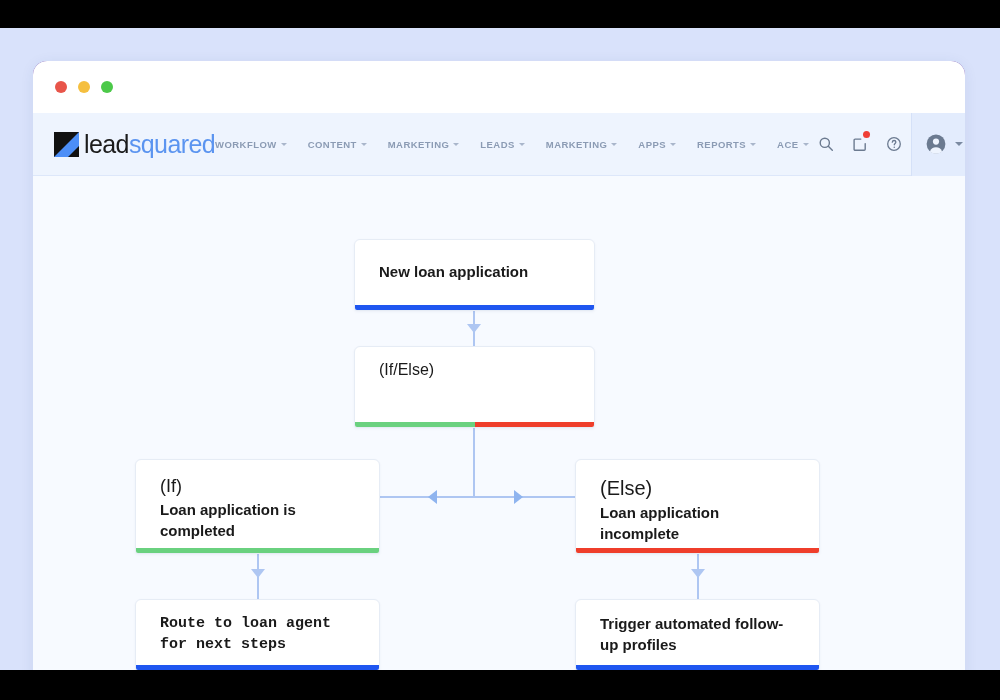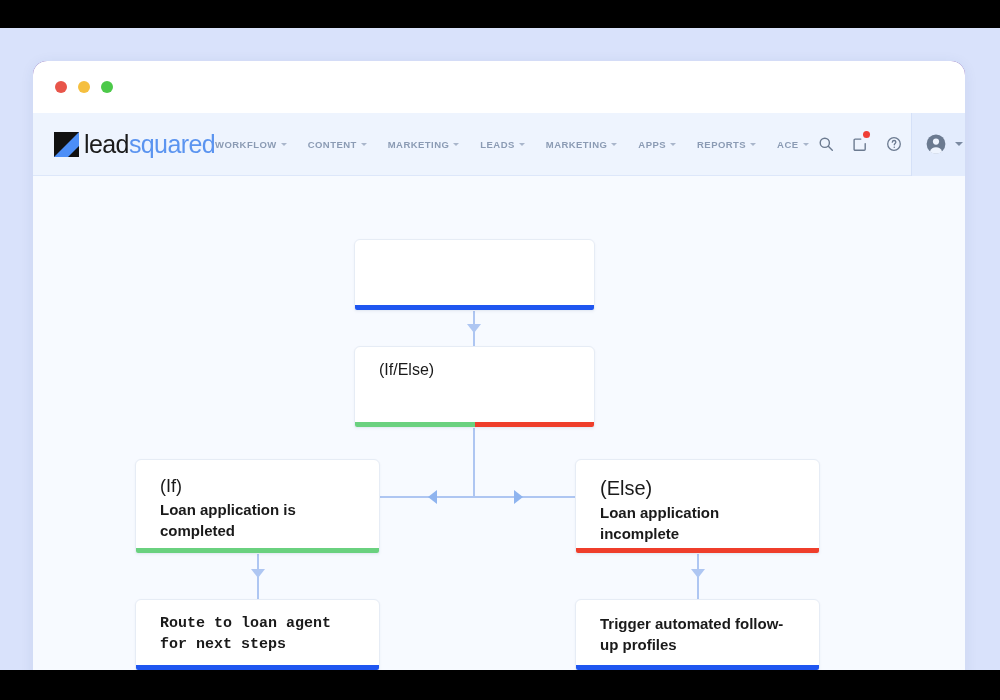--- a/index.html
+++ b/index.html
@@ -249,20 +249,23 @@
       <div class="arw left" style="left:395px; top:314px;"></div>
       <div class="arw right" style="left:481px; top:314px;"></div>
 
       <div class="vline" style="left:224px; top:378px; height:45px;"></div>
       <div class="arw down" style="left:218px; top:393px;"></div>
 
       <div class="vline" style="left:664px; top:378px; height:45px;"></div>
       <div class="arw down" style="left:658px; top:393px;"></div>
 
       <div class="node" style="left:321px; top:63px; width:241px; height:72px;">
+        <div class="node-body" style="padding-top:22px;">
+          <div class="node-title">New loan application</div>
+        </div>
         <div class="node-bar" style="position:absolute; left:0; bottom:0; width:100%;">
           <span class="seg" style="background:#1f56f0;"></span>
         </div>
       </div>
 
       <div class="node" style="left:321px; top:170px; width:241px; height:82px;">
         <div class="node-body" style="padding-top:12px;">
           <div class="node-kind">(If/Else)</div>
         </div>
         <div class="node-bar" style="position:absolute; left:0; bottom:0; width:100%;">

